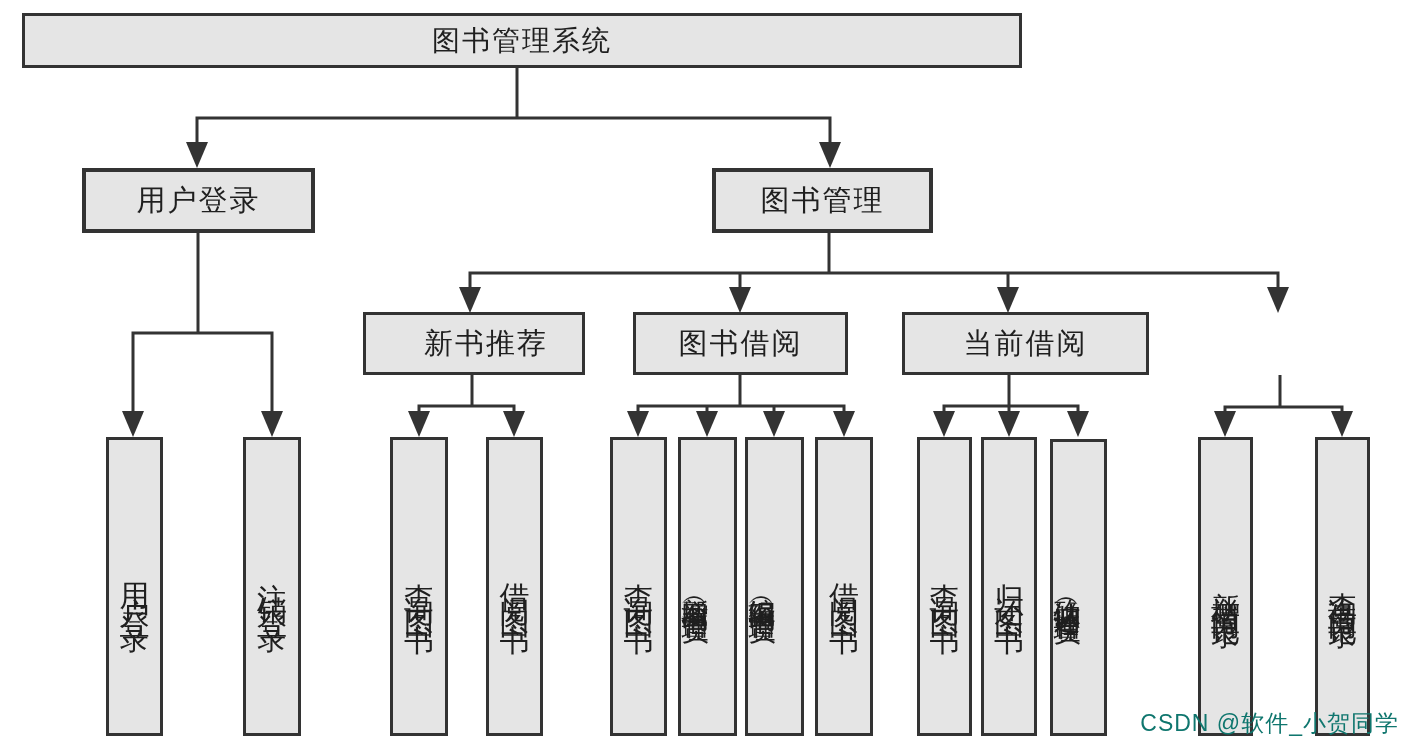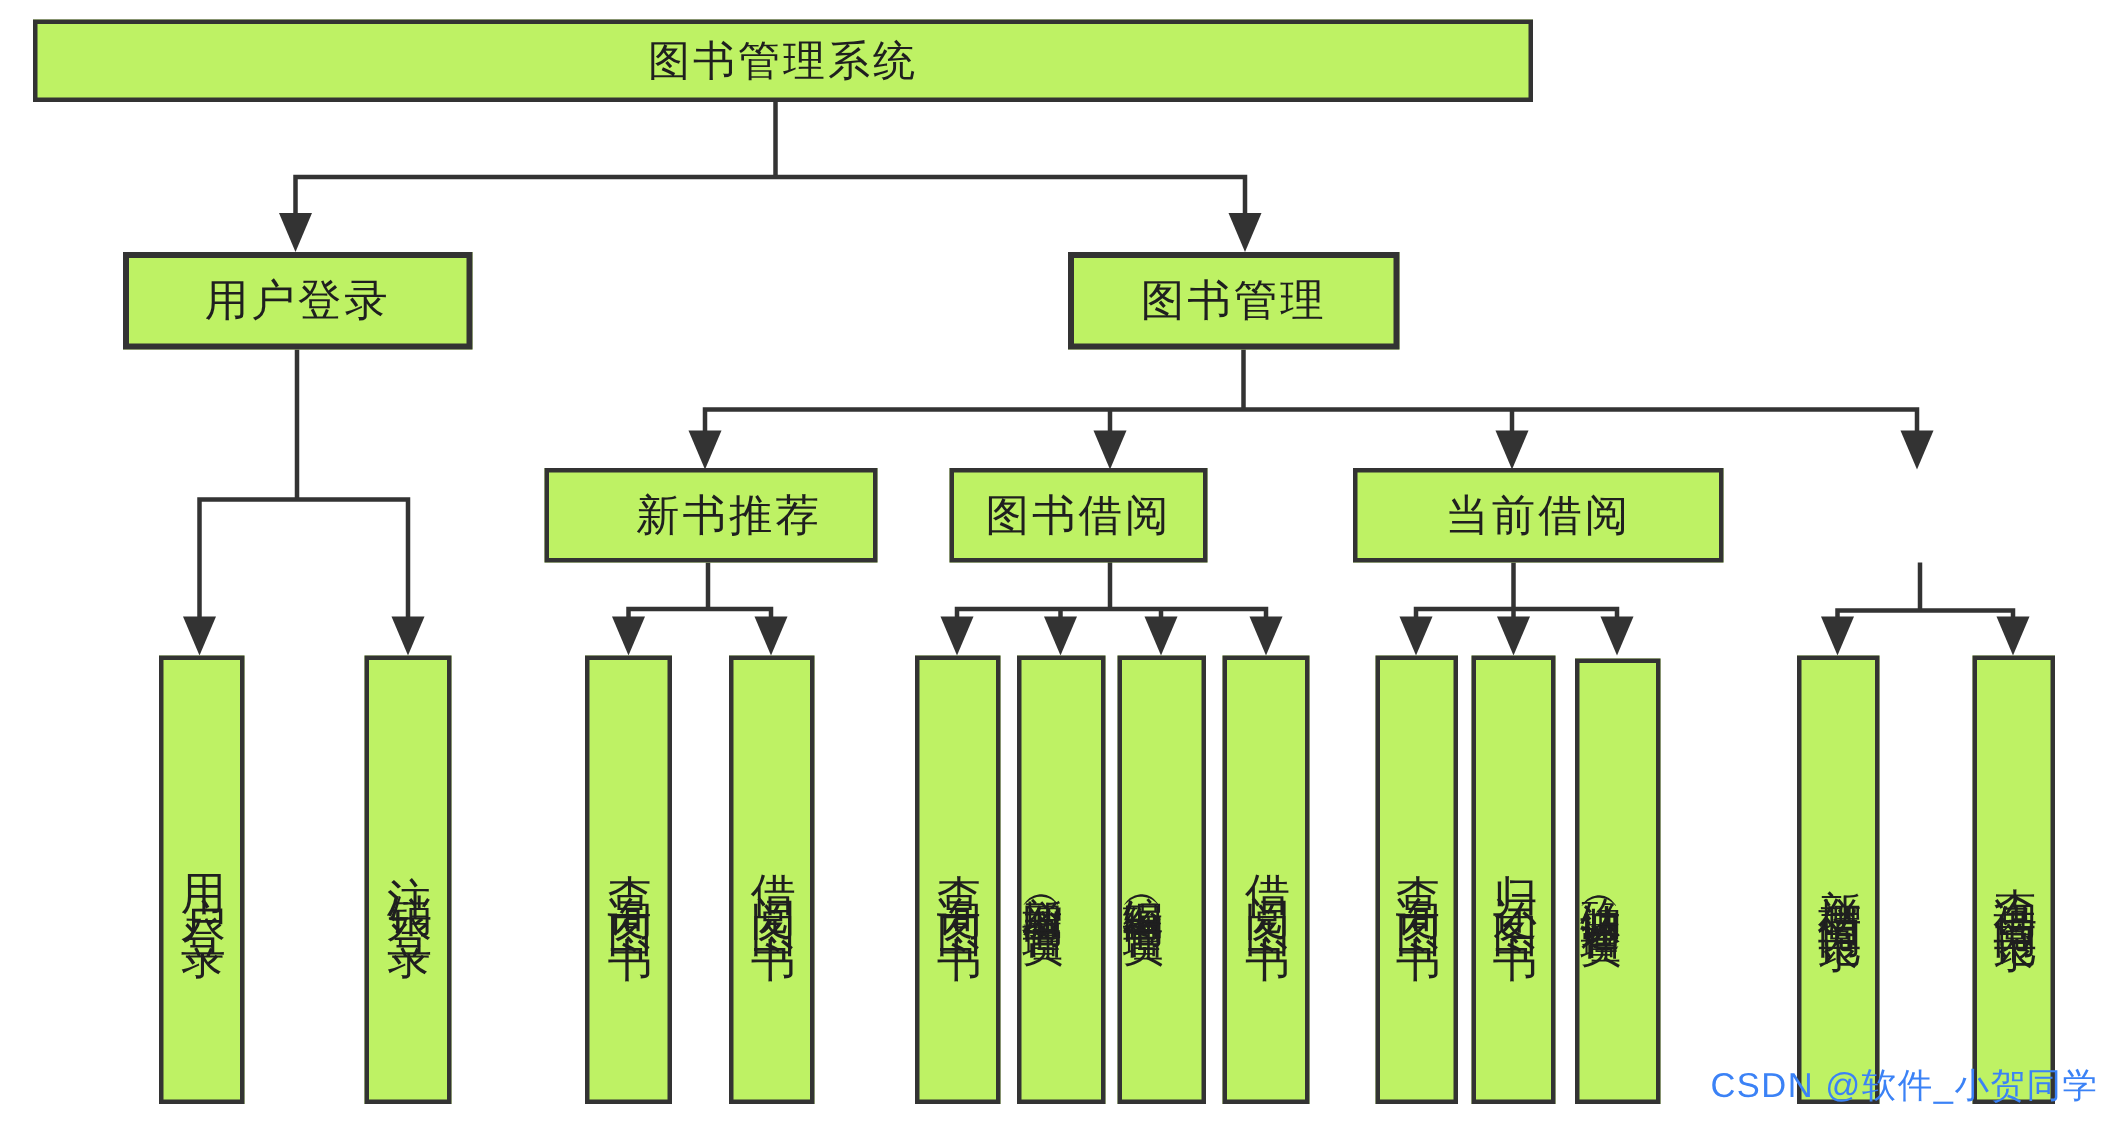--- a/index.html
+++ b/index.html
@@ -4,39 +4,39 @@
 <style>
   html,body{margin:0;padding:0;background:#ffffff;}
   body{
     width:1405px;height:747px;position:relative;overflow:hidden;
     font-family:"Liberation Sans","DejaVu Sans",sans-serif;
     color:#1f1f1f;
   }
   .stage{position:absolute;inset:0;}
   svg.wires{position:absolute;left:0;top:0;}
   .node{
-    position:absolute;background:#bef264;border:3px solid #333333;
+    position:absolute;background:#e5e5e5;border:3px solid #333333;
     box-sizing:border-box;display:flex;align-items:center;justify-content:center;
     z-index:2;
   }
   .node.thick{border-width:4px;}
   .hlabel{font-size:29px;letter-spacing:2px;white-space:nowrap;}
   .root .hlabel{font-size:28px;}
   .leaf{align-items:center;justify-content:center;}
   .vlabel{
     writing-mode:vertical-rl;text-orientation:mixed;
     font-size:30px;line-height:1;white-space:nowrap;
   }
   .leaf.center4 .vlabel{letter-spacing:14px;}
   .leaf.center6 .vlabel{font-size:29px;letter-spacing:6px;}
   .leaf.fill9{align-items:center;justify-content:flex-start;padding-top:5px;}
   .leaf.fill9 .vlabel{font-size:27px;letter-spacing:3px;}
   .watermark{
     position:absolute;right:6px;bottom:8px;z-index:3;
-    font-size:23px;color:#3b82f6;letter-spacing:1px;white-space:nowrap;
+    font-size:23px;color:#0f766e;letter-spacing:1px;white-space:nowrap;
   }
 </style>
 </head>
 <body>
 
 <div class="stage">
 
   <svg class="wires" width="1405" height="747" viewBox="0 0 1405 747">
     <g stroke="#333333" stroke-width="3" fill="none">
 
@@ -96,21 +96,21 @@
   <div class="node thick" style="left:82px;top:168px;width:233px;height:65px;">
     <span class="hlabel">用户登录</span>
   </div>
   <div class="node thick" style="left:712px;top:168px;width:221px;height:65px;">
     <span class="hlabel">图书管理</span>
   </div>
 
   <div class="node" style="left:363px;top:312px;width:222px;height:63px;padding-left:24px;">
     <span class="hlabel">新书推荐</span>
   </div>
-  <div class="node" style="left:633px;top:312px;width:172px;height:63px;">
+  <div class="node" style="left:633px;top:312px;width:215px;height:63px;">
     <span class="hlabel">图书借阅</span>
   </div>
   <div class="node" style="left:902px;top:312px;width:247px;height:63px;">
     <span class="hlabel">当前借阅</span>
   </div>
 
   <div class="node leaf center4" style="left:106px;top:437px;width:57px;height:299px;">
     <span class="vlabel">用户登录</span>
   </div>
   <div class="node leaf center4" style="left:243px;top:437px;width:58px;height:299px;">

